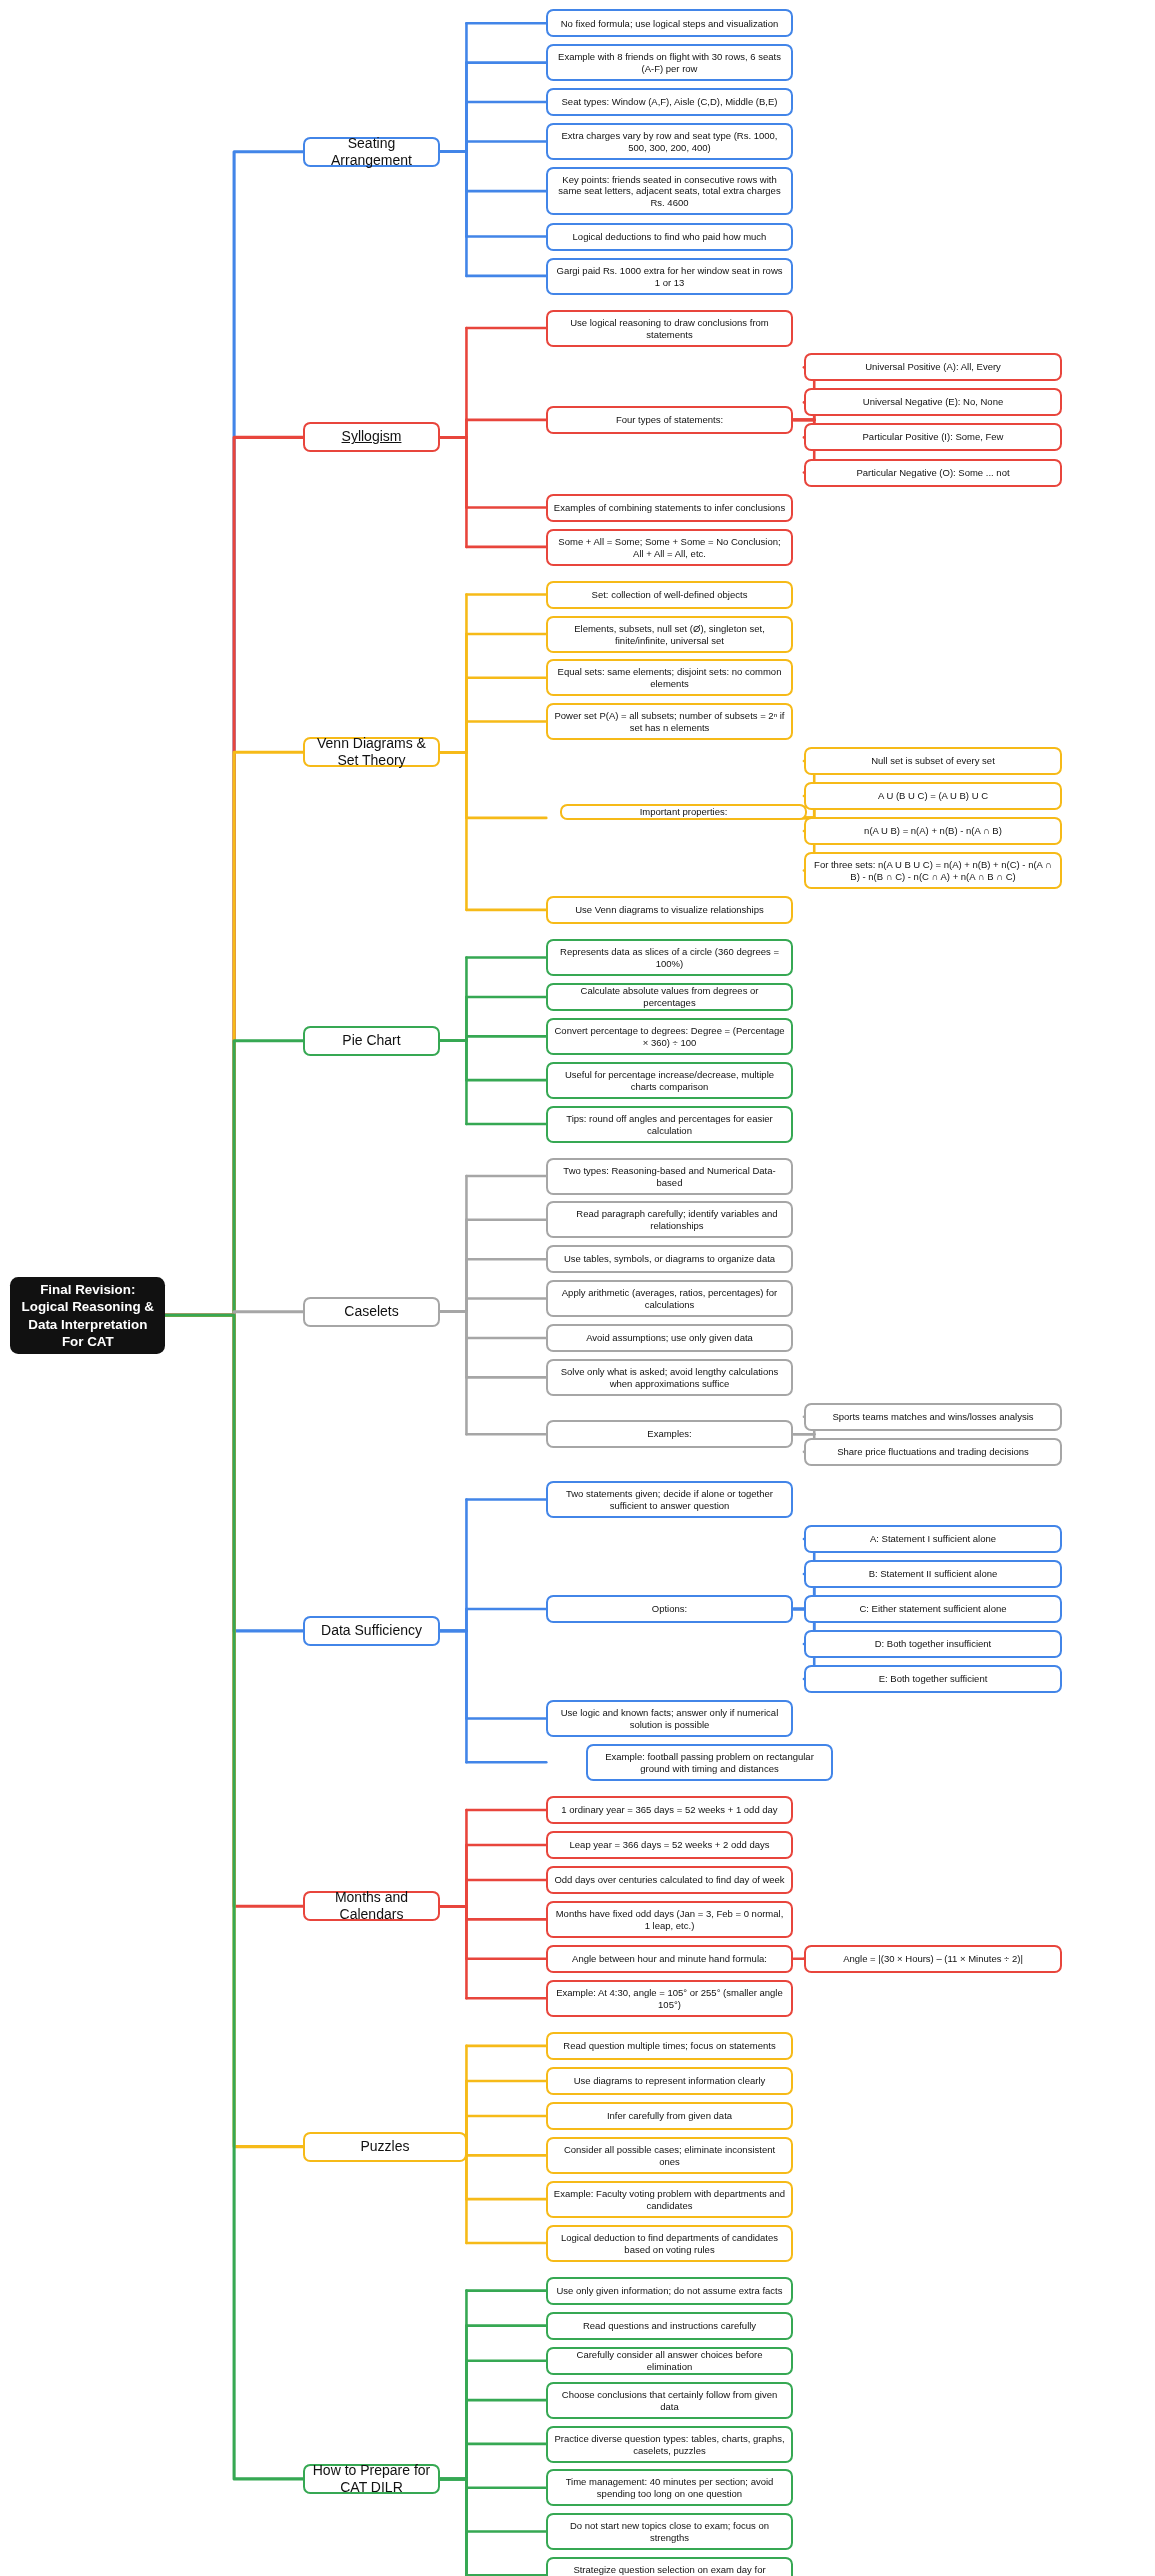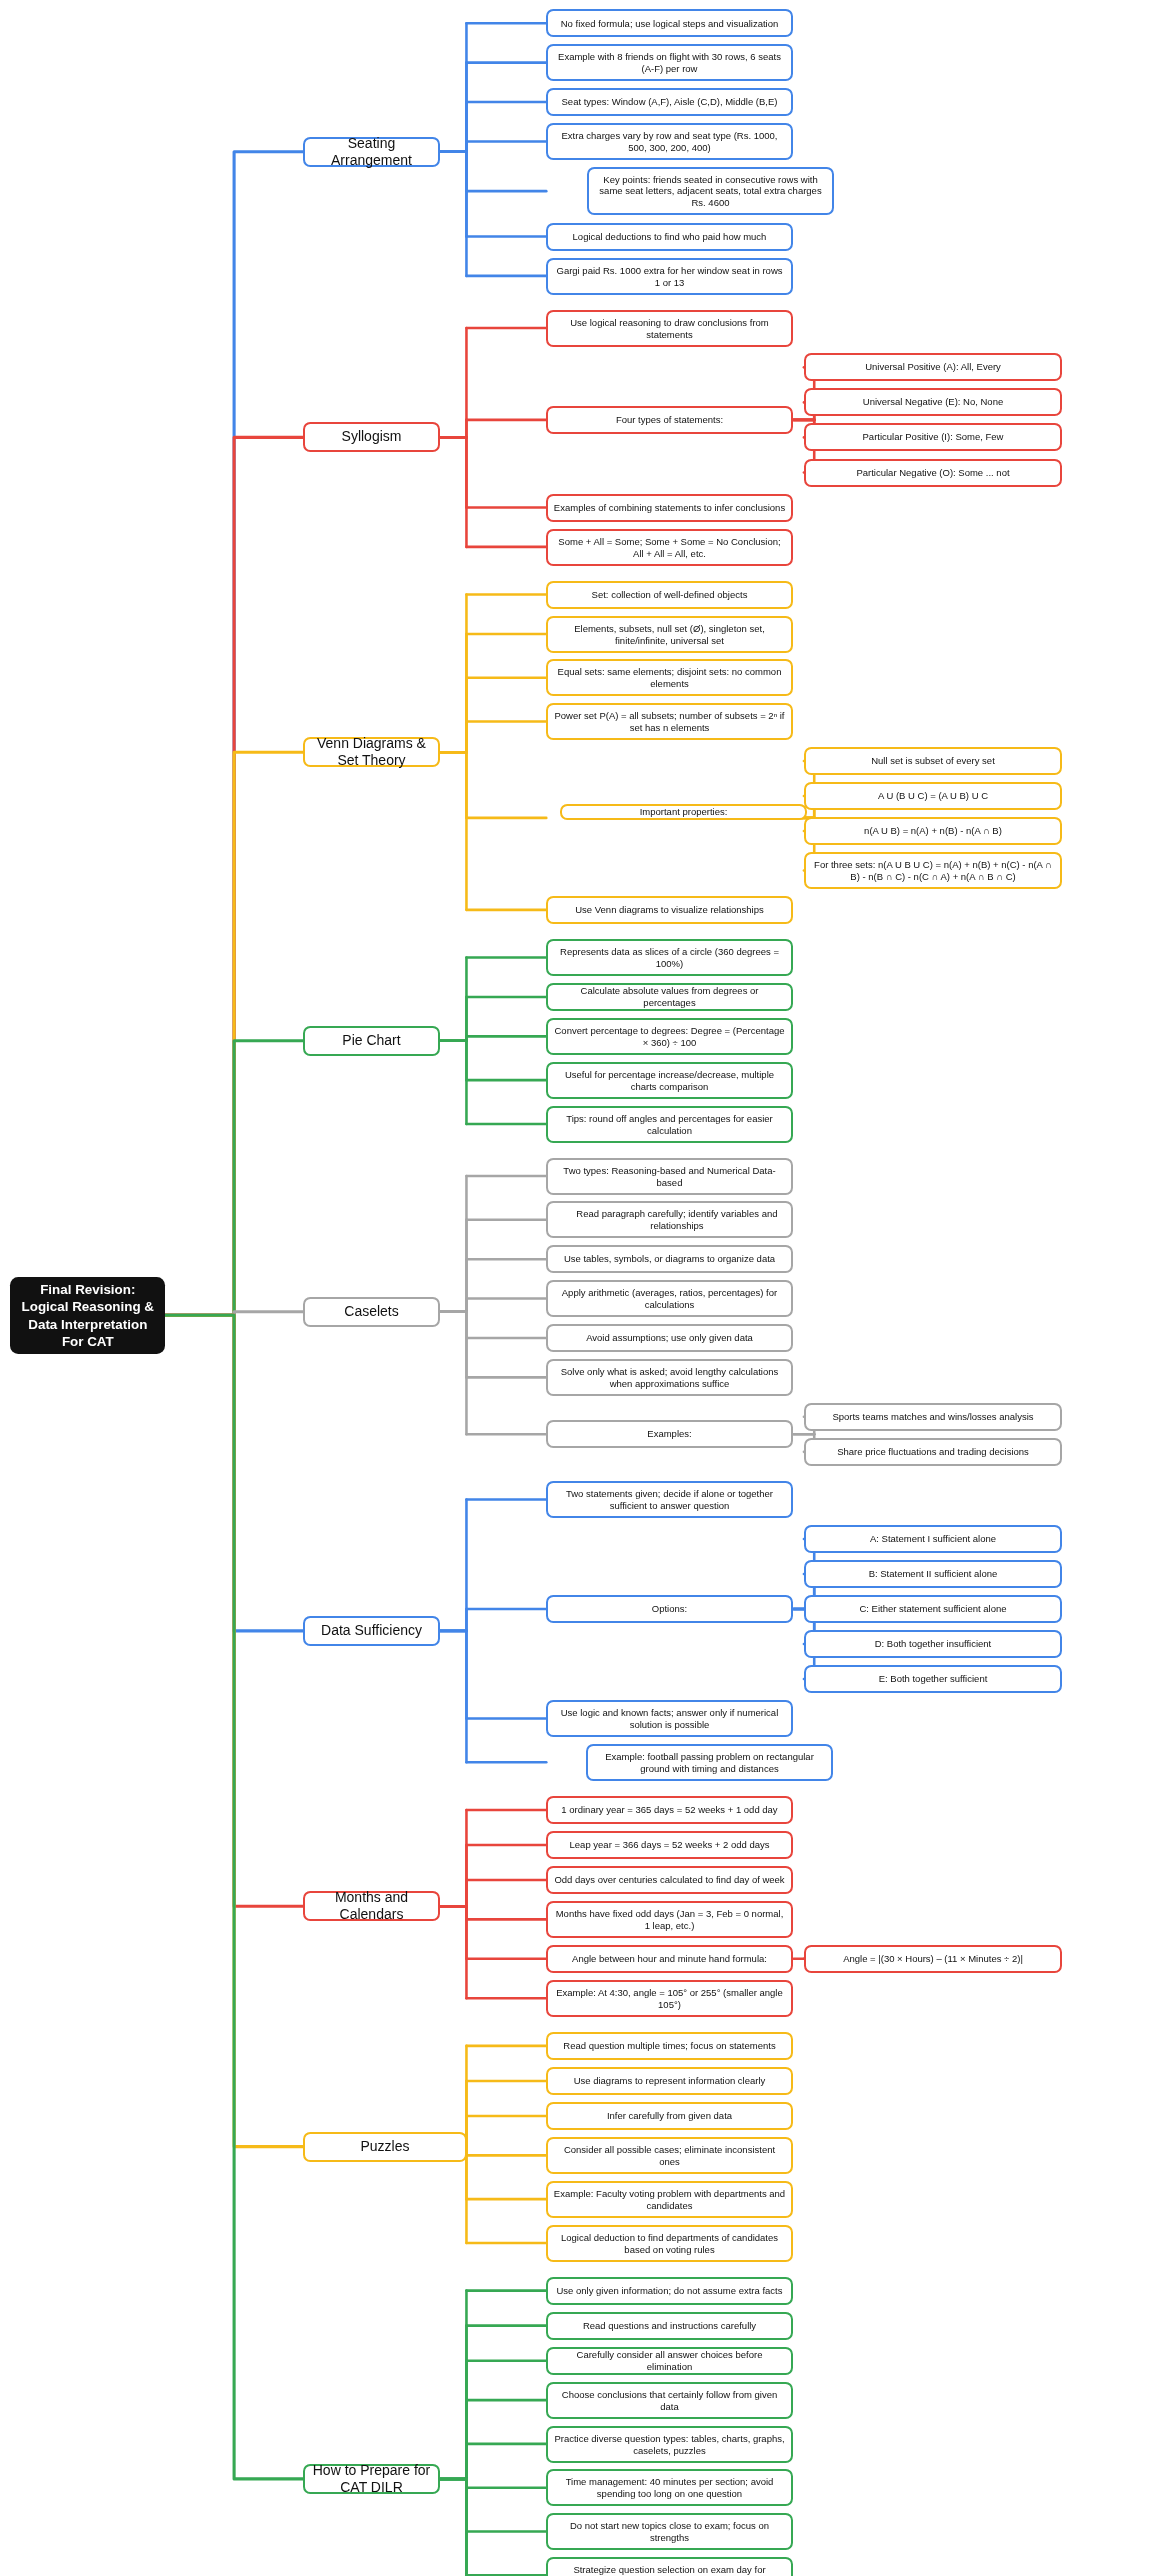--- a/index.html
+++ b/index.html
@@ -279,30 +279,30 @@
     </div>
     <div class="node leaf c-blue" style="left: 546px; top: 44px; width: 247px; height: 37px;">
       <span>Example with 8 friends on flight with 30 rows, 6 seats (A-F) per row</span>
     </div>
     <div class="node leaf c-blue" style="left: 546px; top: 88px; width: 247px; height: 28px;">
       <span>Seat types: Window (A,F), Aisle (C,D), Middle (B,E)</span>
     </div>
     <div class="node leaf c-blue" style="left: 546px; top: 123px; width: 247px; height: 37px;">
       <span>Extra charges vary by row and seat type (Rs. 1000, 500, 300, 200, 400)</span>
     </div>
-    <div class="node leaf c-blue" style="left: 546px; top: 167px; width: 247px; height: 48px; margin-left: 41px;">
+    <div class="node leaf c-blue" style="left: 546px; top: 167px; width: 247px; height: 48px;">
       <span>Key points: friends seated in consecutive rows with same seat letters, adjacent seats, total extra charges Rs. 4600</span>
     </div>
     <div class="node leaf c-blue" style="left: 546px; top: 223px; width: 247px; height: 28px;">
       <span>Logical deductions to find who paid how much</span>
     </div>
     <div class="node leaf c-blue" style="left: 546px; top: 258px; width: 247px; height: 37px;">
       <span>Gargi paid Rs. 1000 extra for her window seat in rows 1 or 13</span>
     </div>
-    <div class="node branch c-red" style="left: 303px; top: 422px; width: 137px; height: 30px;">
+    <div class="node branch c-red" style="left: 303px; top: 422px; width: 137px; height: 30px; text-decoration: underline;">
       <span>Syllogism</span>
     </div>
     <div class="node leaf c-red" style="left: 546px; top: 310px; width: 247px; height: 37px;">
       <span>Use logical reasoning to draw conclusions from statements</span>
     </div>
     <div class="node leaf c-red" style="left: 546px; top: 406px; width: 247px; height: 28px;">
       <span>Four types of statements:</span>
     </div>
     <div class="node sub c-red" style="left: 804px; top: 353px; width: 258px; height: 28px;">
       <span>Universal Positive (A): All, Every</span>

